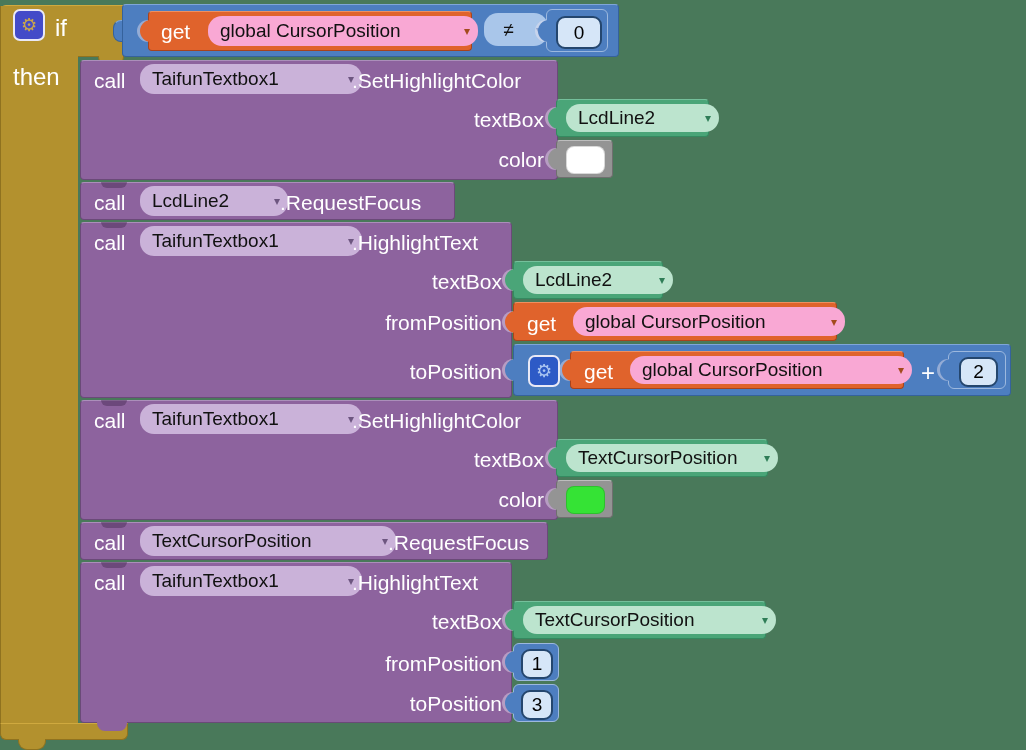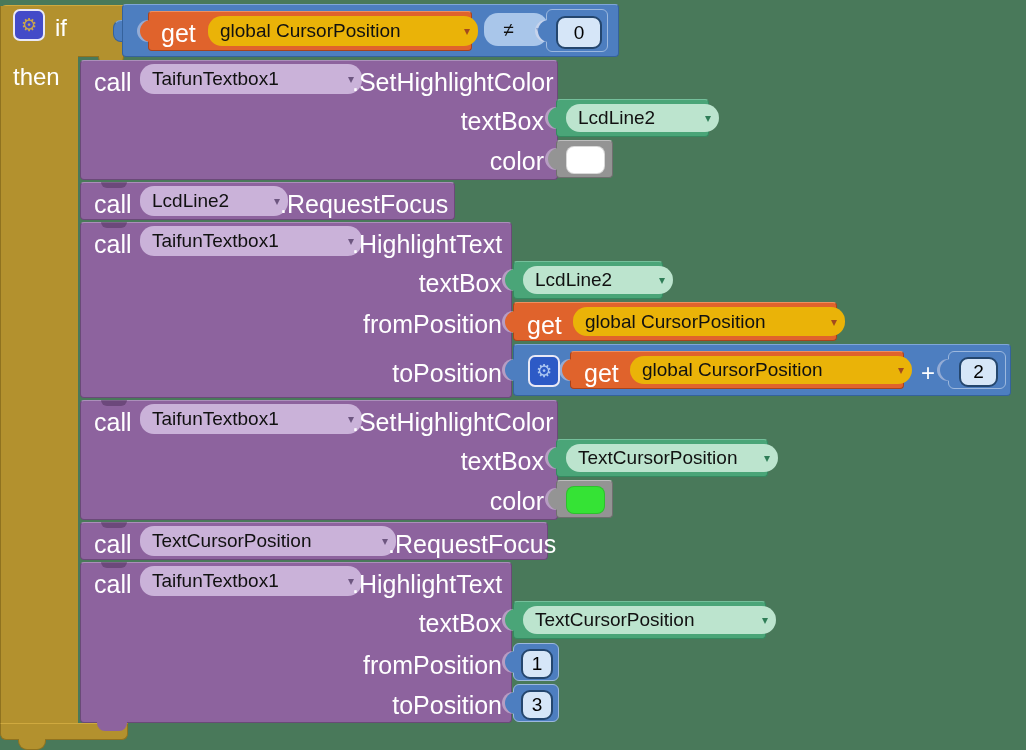--- a/index.html
+++ b/index.html
@@ -22,30 +22,30 @@
   
   .grayblk{background:#949494;border:1px solid #6f6f6f;border-top-color:#bdbdbd;border-radius:4px;}
   
   .vtab::before{content:"";position:absolute;left:-9px;top:50%;margin-top:-11px;width:11px;height:22px;
                 border-radius:11px 0 0 11px;box-shadow:-3px 0 0 rgba(235,229,240,.45);}
   .orangeblk.vtab::before{background:#e0632c;}
   .greenblk.vtab::before{background:#4aa578;}
   .grayblk.vtab::before{background:#949494;}
   .blueblk.vtab::before{background:#4d7ec0;}
   
-  .wlabel{position:absolute;color:#ffffff;font-size:25px;line-height:1;white-space:nowrap;}
+  .wlabel{position:absolute;color:#ffffff;font-size:21px;line-height:1;white-space:nowrap;}
   .rlabel{text-align:right;}
   .big{font-size:24px;}
   
   .pill{position:absolute;display:flex;align-items:center;border-radius:14px;font-size:19px;
         color:#111;padding:0 8px 0 12px;white-space:nowrap;}
   .pill .txt{flex:1;}
   .arr{font-size:12px;margin-left:9px;}
   .dd-purple{background:#cab2d9;} .dd-purple .arr{color:#6d5680;}
-  .pill-orange{background:#eab308;} .pill-orange .arr{color:#a34a1d;}
+  .pill-orange{background:#f9a8d4;} .pill-orange .arr{color:#a34a1d;}
   .pill-green{background:#bce4ce;} .pill-green .arr{color:#2f7d57;}
   .dd-blue{background:#a9c6ea;justify-content:center;padding:0 6px;} .dd-blue .arr{color:#3f6db2;}
   
   .numframe{background:#4d7ec0;border:1px solid #9cb8de;border-radius:6px;}
   .numfield{position:absolute;background:#d6e6f8;border:2px solid #24466e;border-radius:9px;
             color:#000;font-size:19px;display:flex;align-items:center;justify-content:center;}
   
   .swatch{position:absolute;border-radius:8px;border:1px solid rgba(0,0,0,.15);}
   
   .gear{position:absolute;width:28px;height:28px;border-radius:7px;border:2px solid #e9e9f6;

